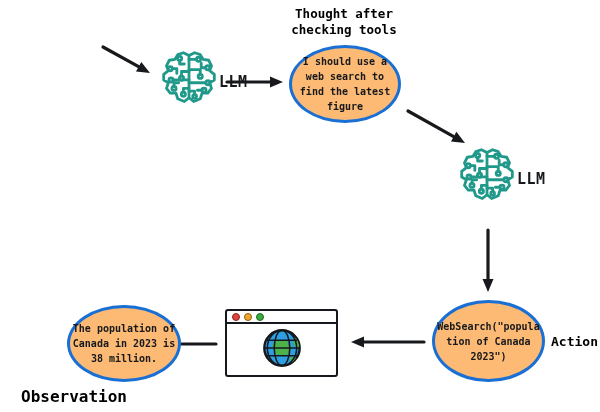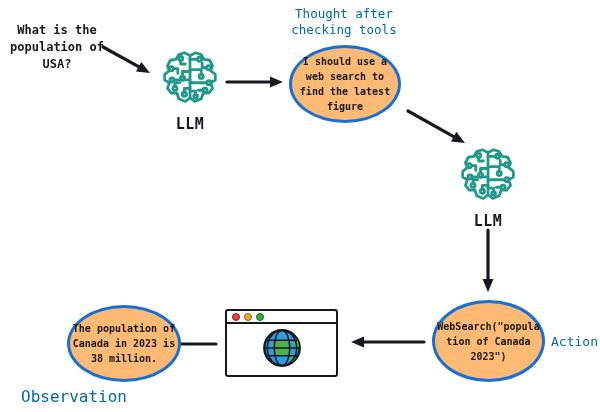--- a/index.html
+++ b/index.html
@@ -6,25 +6,25 @@
   .canvas{
     position:relative;width:600px;height:412px;background:#ffffff;
     font-family:"DejaVu Sans Mono", monospace;color:#17191c;overflow:hidden;
   }
   .abs{position:absolute;}
   .pre{white-space:pre-line;}
   .center{text-align:center;}
   .question{
     left:6px;top:22px;width:102px;font-size:12px;line-height:1.42;font-weight:700;
   }
-  .llm-node{display:flex;flex-direction:column;align-items:center;width:62px;}
+  .llm-node{display:flex;flex-direction:row;align-items:center;width:62px;}
   .llm1{left:159px;top:48px;}
   .llm2{left:457px;top:145px;}
   .llm-label{font-size:15px;font-weight:700;margin-top:1px;letter-spacing:0.5px;}
-  .blue-label{color:#0369a1;font-weight:400;}
+  .blue-label{color:#000000;font-weight:700;}
   .thought-label{left:280px;top:6px;width:128px;font-size:12.5px;line-height:1.3;}
   .action-label{left:551px;top:334px;font-size:13px;}
   .observation-label{left:17px;top:387px;width:114px;font-size:16px;}
   .ellipse{
     border:3px solid #1a6fd4;border-radius:50%;background:#fdba74;
     display:flex;align-items:center;justify-content:center;
     font-size:10px;line-height:1.5;font-weight:700;text-align:center;
   }
   .thought-ellipse{left:289px;top:45px;width:106px;height:72px;}
   .action-ellipse{left:432px;top:300px;width:107px;height:76px;}
@@ -71,23 +71,20 @@
         <line x1="424" y1="342" x2="363" y2="342"></line>
         <polygon points="351,342 364,336.5 364,347.5" stroke="none"></polygon>
       </g>
       <g>
         <line x1="216" y1="344" x2="158" y2="344"></line>
         <polygon points="146,344 159,338.5 159,349.5" stroke="none"></polygon>
       </g>
     </g>
   </svg>
 
-  <div class="abs question pre center">What is the
-population of
-USA?</div>
 
   <div class="abs llm-node llm1">
     <span>
       <svg viewBox="0 0 64 64" width="60" height="62" fill="none" stroke="#20998a" stroke-width="3" stroke-linecap="round" stroke-linejoin="round">
         <path d="M32 7 L26 4 L20 6 L17 11 L11 12 L8 18 L10 23 L5 27 L5 33 L10 36 L8 42 L12 47 L18 47 L20 53 L27 56 L32 52 L37 56 L44 53 L46 47 L52 47 L56 42 L54 36 L59 33 L59 27 L54 23 L56 18 L53 12 L47 11 L44 6 L38 4 Z"></path>
         <path d="M32 7 L32 52"></path>
         <path d="M22 12.2 L22 16 L27 16"></path>
           <circle cx="22" cy="10" r="2.2"></circle>
         <path d="M14.2 21 L19 21 L19 26"></path>
           <circle cx="12" cy="21" r="2.2"></circle>

